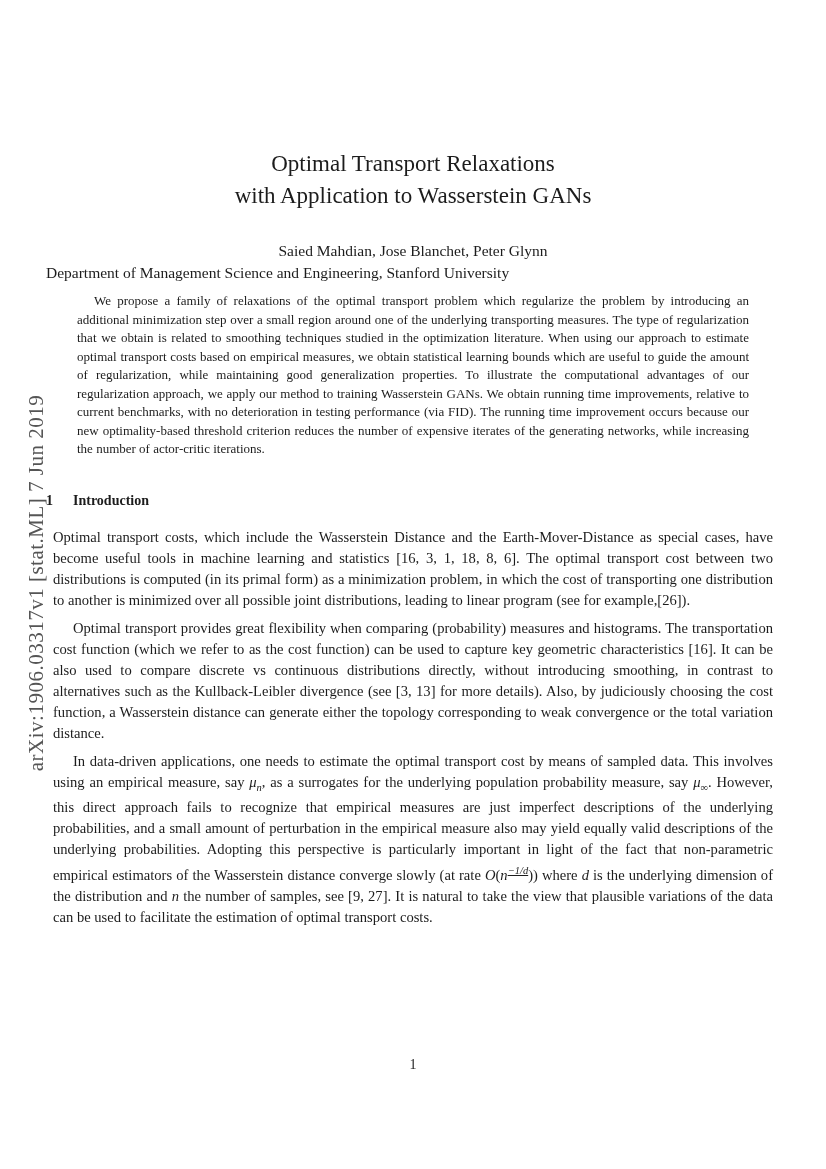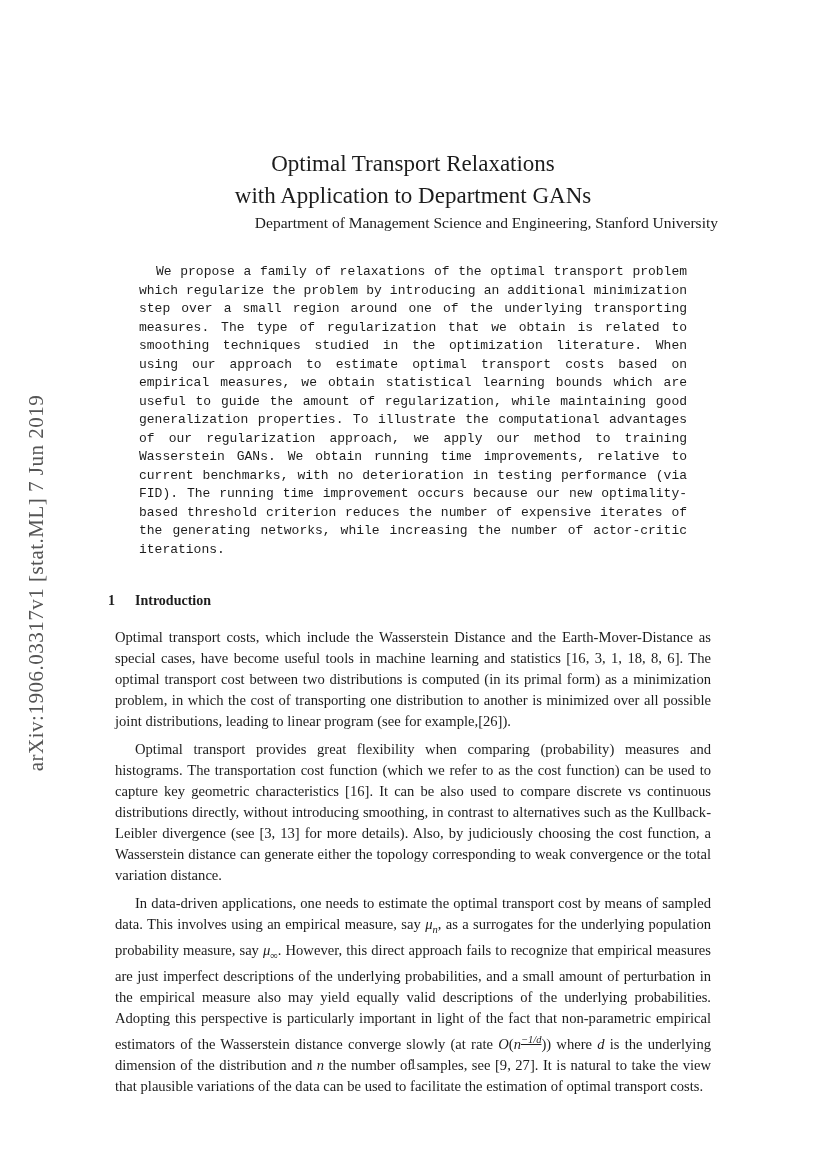--- a/index.html
+++ b/index.html
@@ -7,21 +7,21 @@
     position: relative;
     width: 826px;
     height: 1169px;
     margin: 0 auto;
     background: #ffffff;
     font-family: "Liberation Serif", "DejaVu Serif", serif;
     color: #1c1c1c;
     overflow: hidden;
   }
   .content {
-    padding: 0 108px;
+    padding: 0 46px;
   }
   .arxiv {
     position: absolute;
     left: 36px;
     top: 583px;
     transform: translate(-50%, -50%) rotate(-90deg);
     white-space: nowrap;
     font-size: 21px;
     letter-spacing: 0.5px;
     color: #555555;
@@ -32,37 +32,36 @@
     font-size: 23px;
     line-height: 32px;
   }
   .authors {
     margin-top: 28px;
     text-align: center;
     font-size: 15.5px;
     line-height: 22px;
   }
   .affiliation {
-    text-align: right;
+    text-align: left;
     font-size: 15.5px;
     line-height: 22px;
   }
   .abs-head {
     margin-top: 48px;
     text-align: center;
     font-weight: bold;
     font-size: 14px;
   }
   .abs-text {
-    margin: 29px 31px 0 31px;
+    margin: 8px 31px 0 31px;
     font-size: 13px;
     line-height: 18.5px;
     text-align: justify;
     text-indent: 17px;
-    font-family: Liberation Mono, monospace;
   }
   .sec {
     margin: 34px 0 18px 0;
     font-size: 14px;
     font-weight: bold;
   }
   .sec .sec-num { margin-right: 20px; }
   .paras p.para {
     margin: 7px;
     font-size: 14.6px;
@@ -86,23 +85,24 @@
 </head>
 <body>
 
 <div class="page">
 
   <div class="arxiv">arXiv:1906.03317v1 [stat.ML] 7 Jun 2019</div>
 
   <div class="content">
     <div class="title">
       <div>Optimal Transport Relaxations</div>
-      <div>with Application to Department GANs</div>
+      <div>with Application to Wasserstein GANs</div>
     </div>
 
+    <div class="authors">Saied Mahdian, Jose Blanchet, Peter Glynn</div>
 
     <div class="affiliation">Department of Management Science and Engineering, Stanford University</div>
 
 
     <div class="abs-text">We propose a family of relaxations of the optimal transport problem which regularize the problem by introducing an additional minimization step over a small region around one of the underlying transporting measures. The type of regularization that we obtain is related to smoothing techniques studied in the optimization literature. When using our approach to estimate optimal transport costs based on empirical measures, we obtain statistical learning bounds which are useful to guide the amount of regularization, while maintaining good generalization properties. To illustrate the computational advantages of our regularization approach, we apply our method to training Wasserstein GANs. We obtain running time improvements, relative to current benchmarks, with no deterioration in testing performance (via FID). The running time improvement occurs because our new optimality-based threshold criterion reduces the number of expensive iterates of the generating networks, while increasing the number of actor-critic iterations.</div>
 
     <h2 class="sec">
       <span class="sec-num">1</span><span>Introduction</span>
     </h2>
 

